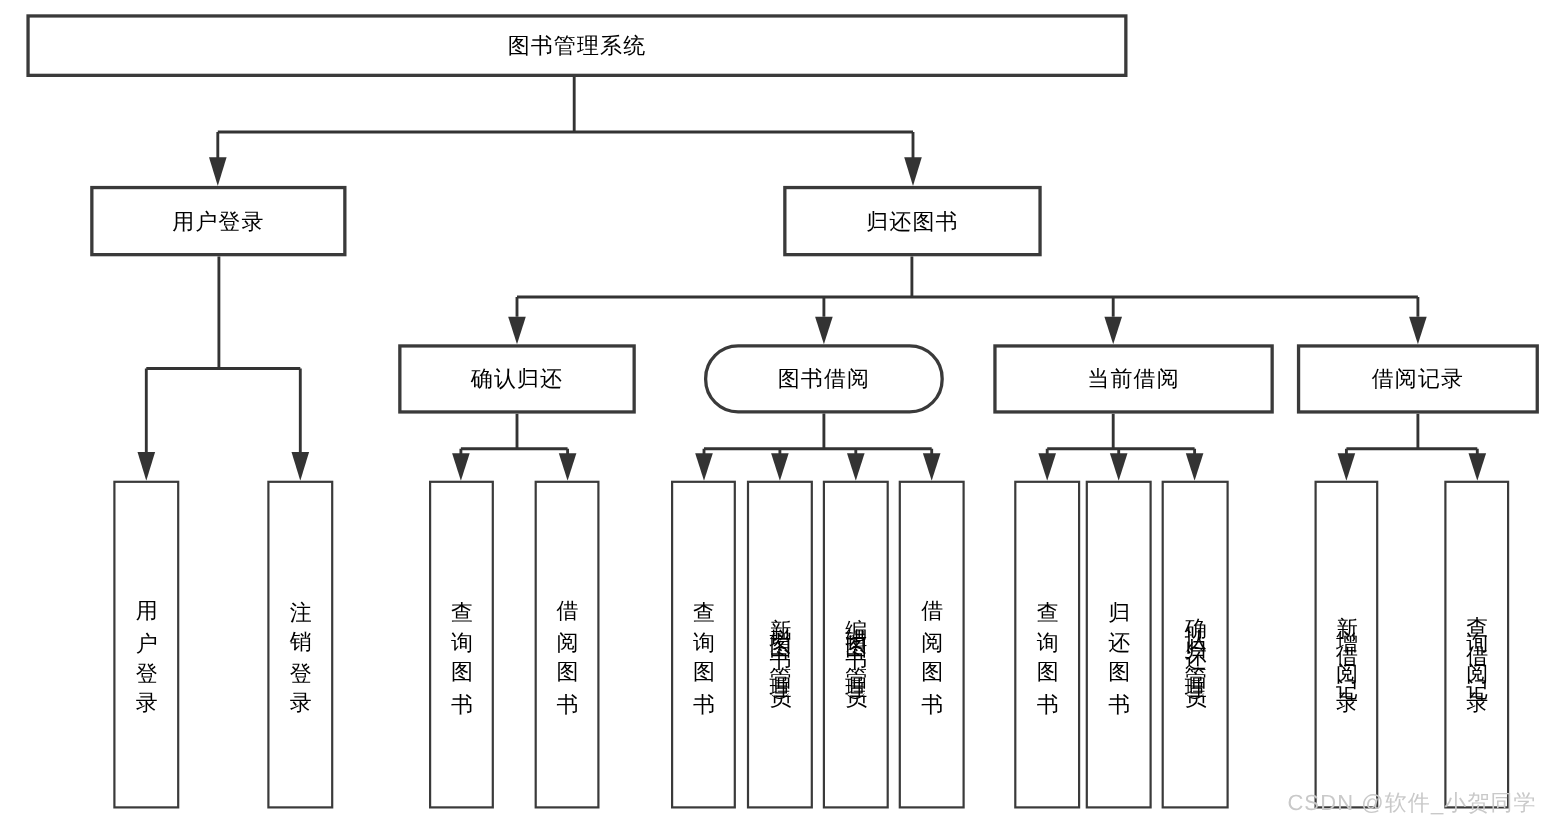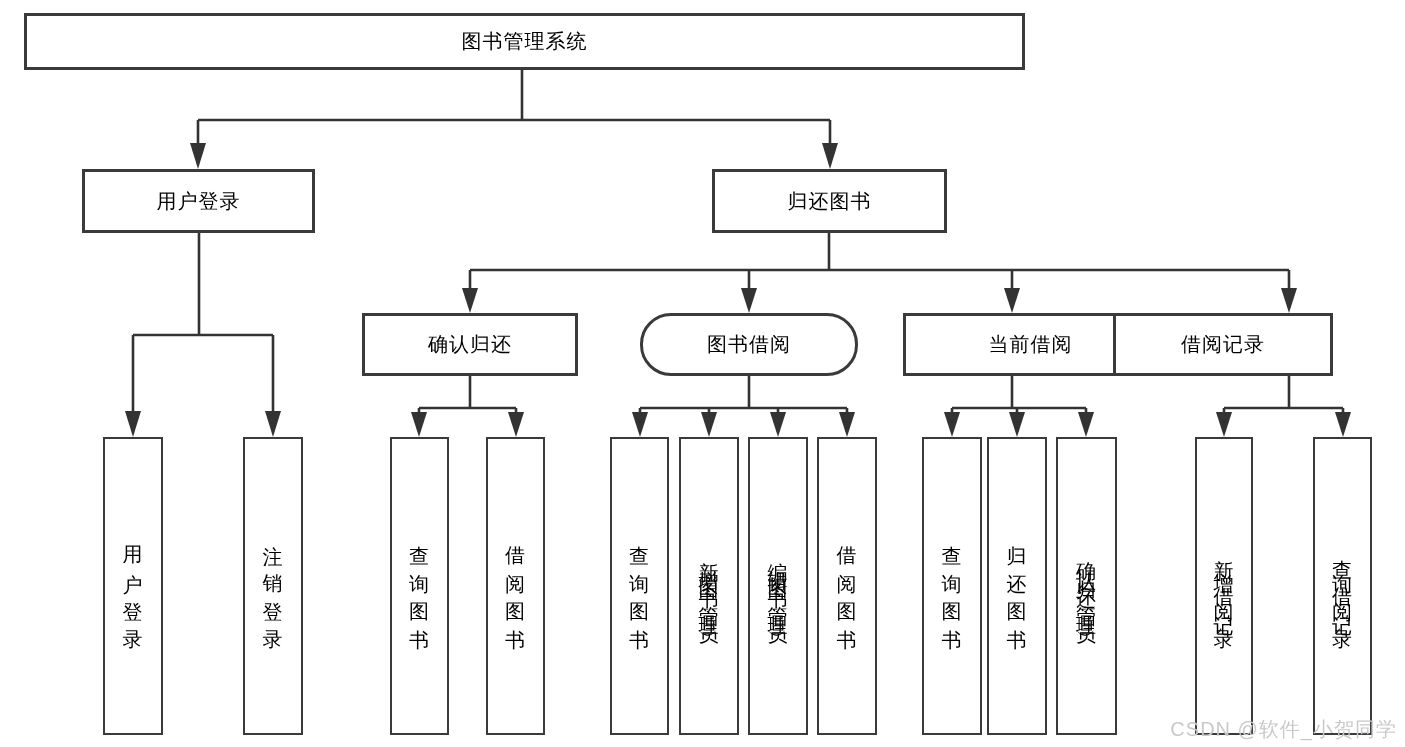--- a/index.html
+++ b/index.html
@@ -109,21 +109,21 @@
 
   <div class="box" style="left:362px;top:313px;width:216px;height:63px;">
     <span>确认归还</span>
   </div>
   <div class="box" style="left:640px;top:313px;width:218px;height:63px;border-radius:31px;">
     <span>图书借阅</span>
   </div>
   <div class="box" style="left:903px;top:313px;width:255px;height:63px;">
     <span>当前借阅</span>
   </div>
-  <div class="box" style="left:1113px;top:313px;width:220px;height:63px;">
+  <div class="box" style="left:1179px;top:313px;width:220px;height:63px;">
     <span>借阅记录</span>
   </div>
 
   <div class="box leaf" style="left:103px;top:437px;width:60px;height:298px;">
     <span class="vtext ls4">用户登录</span>
   </div>
   <div class="box leaf" style="left:243px;top:437px;width:60px;height:298px;">
     <span class="vtext ls4">注销登录</span>
   </div>
 

